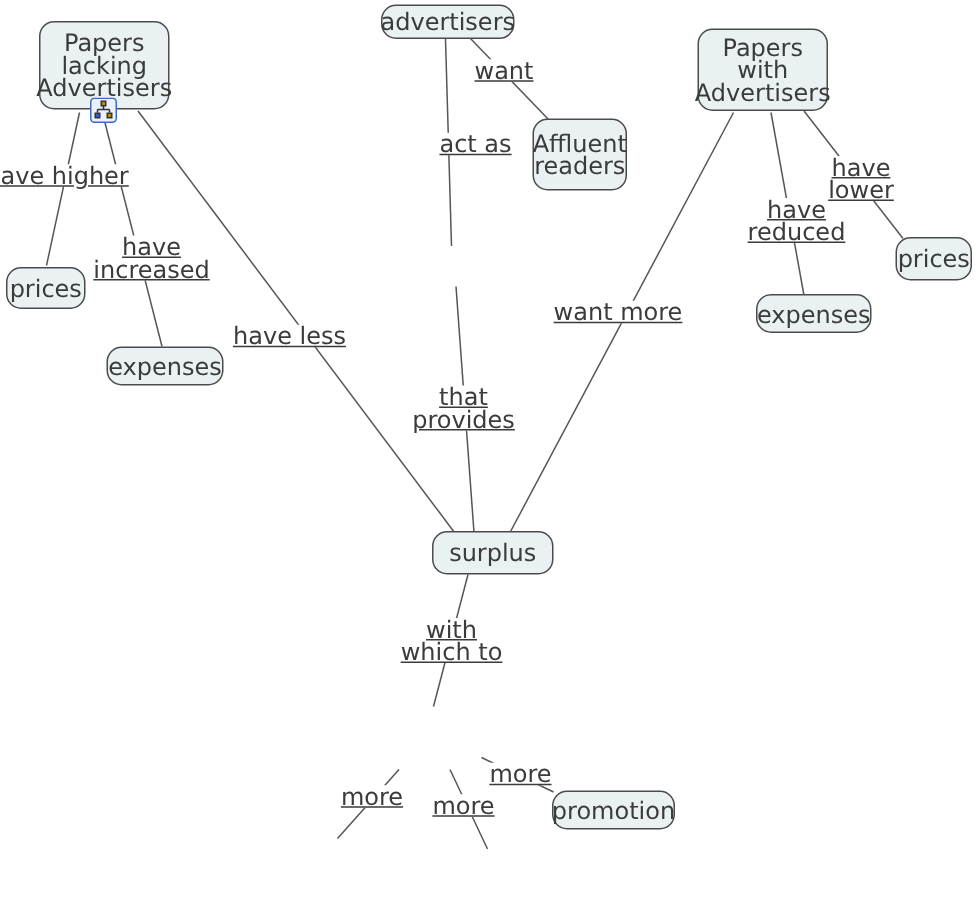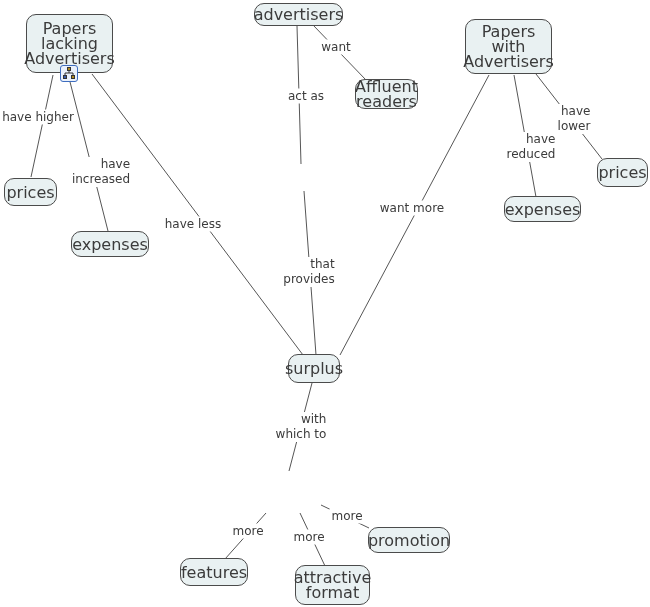--- a/index.html
+++ b/index.html
@@ -20,26 +20,27 @@
     background:var(--node-fill,#e9f1f2);
     border:1px solid var(--node-border,#4b4b4b);
     border-radius:10px;
     font-size:16px;line-height:15px;
     color:var(--text,#3b3b3b);
     cursor:default;
   }
   .edge-label{
     position:absolute;
     transform:translate(-50%,-50%);
-    text-align:right;white-space:pre;
+    text-align:center;white-space:pre;
     background:var(--background,#ffffff);
-    font-size:12px;line-height:15px;
+    font-size:16px;line-height:15px;
     color:var(--text,#3b3b3b);
     padding:0 2px;
     cursor:default;
+    text-decoration:underline;
   }
   .resource-icon{
     position:absolute;left:60px;top:65px;width:18px;height:17px;
     cursor:pointer;
   }
 </style>
 </head>
 <body>
 
 <div class="canvas">
@@ -59,54 +60,51 @@
     <line x1="300" y1="513" x2="325" y2="566"></line>
     <line x1="321" y1="505" x2="369" y2="528"></line>
   </svg>
 
   <div class="node" style="left:26px;top:14px;width:87px;height:59px;">Papers
 lacking
 Advertisers</div>
 
   <div class="node" style="left:254px;top:3px;width:89px;height:23px;">advertisers</div>
 
-  <div class="node" style="left:355px;top:79px;width:63px;height:30px;">Affluent
+  <div class="node" style="left:355px;top:79px;width:63px;height:48px;">Affluent
 readers</div>
 
   <div class="node" style="left:465px;top:19px;width:87px;height:55px;">Papers
 with
 Advertisers</div>
 
   <div class="node" style="left:4px;top:178px;width:53px;height:28px;">prices</div>
 
   <div class="node" style="left:71px;top:231px;width:78px;height:26px;">expenses</div>
 
 
   <div class="node" style="left:504px;top:196px;width:77px;height:26px;">expenses</div>
 
   <div class="node" style="left:597px;top:158px;width:51px;height:29px;">prices</div>
 
-  <div class="node" style="left:288px;top:354px;width:52px;height:29px;">surplus</div>
+  <div class="node" style="left:288px;top:354px;width:81px;height:29px;">surplus</div>
 
 
-  <div class="node" style="left:180px;top:558px;width:68px;height:28px;">features</div>
 
-  <div class="node" style="left:295px;top:565px;width:75px;height:40px;">attractive
-format</div>
 
   <div class="node" style="left:368px;top:527px;width:82px;height:26px;">promotion</div>
 
   <div class="edge-label" style="left:38px;top:117px;">have higher</div>
 
   <div class="edge-label" style="left:101px;top:172px;">have
 increased</div>
 
   <div class="edge-label" style="left:193px;top:224px;">have less</div>
 
-  <div class="edge-label" style="left:306px;top:96px;">act as</div>
+  <div class="edge-label" style="left:317px;top:96px;">act as</div>
 
   <div class="edge-label" style="left:336px;top:47px;">want</div>
 
   <div class="edge-label" style="left:309px;top:272px;">that
 provides</div>
 
   <div class="edge-label" style="left:412px;top:208px;">want more</div>
 
   <div class="edge-label" style="left:531px;top:147px;">have
 reduced</div>

